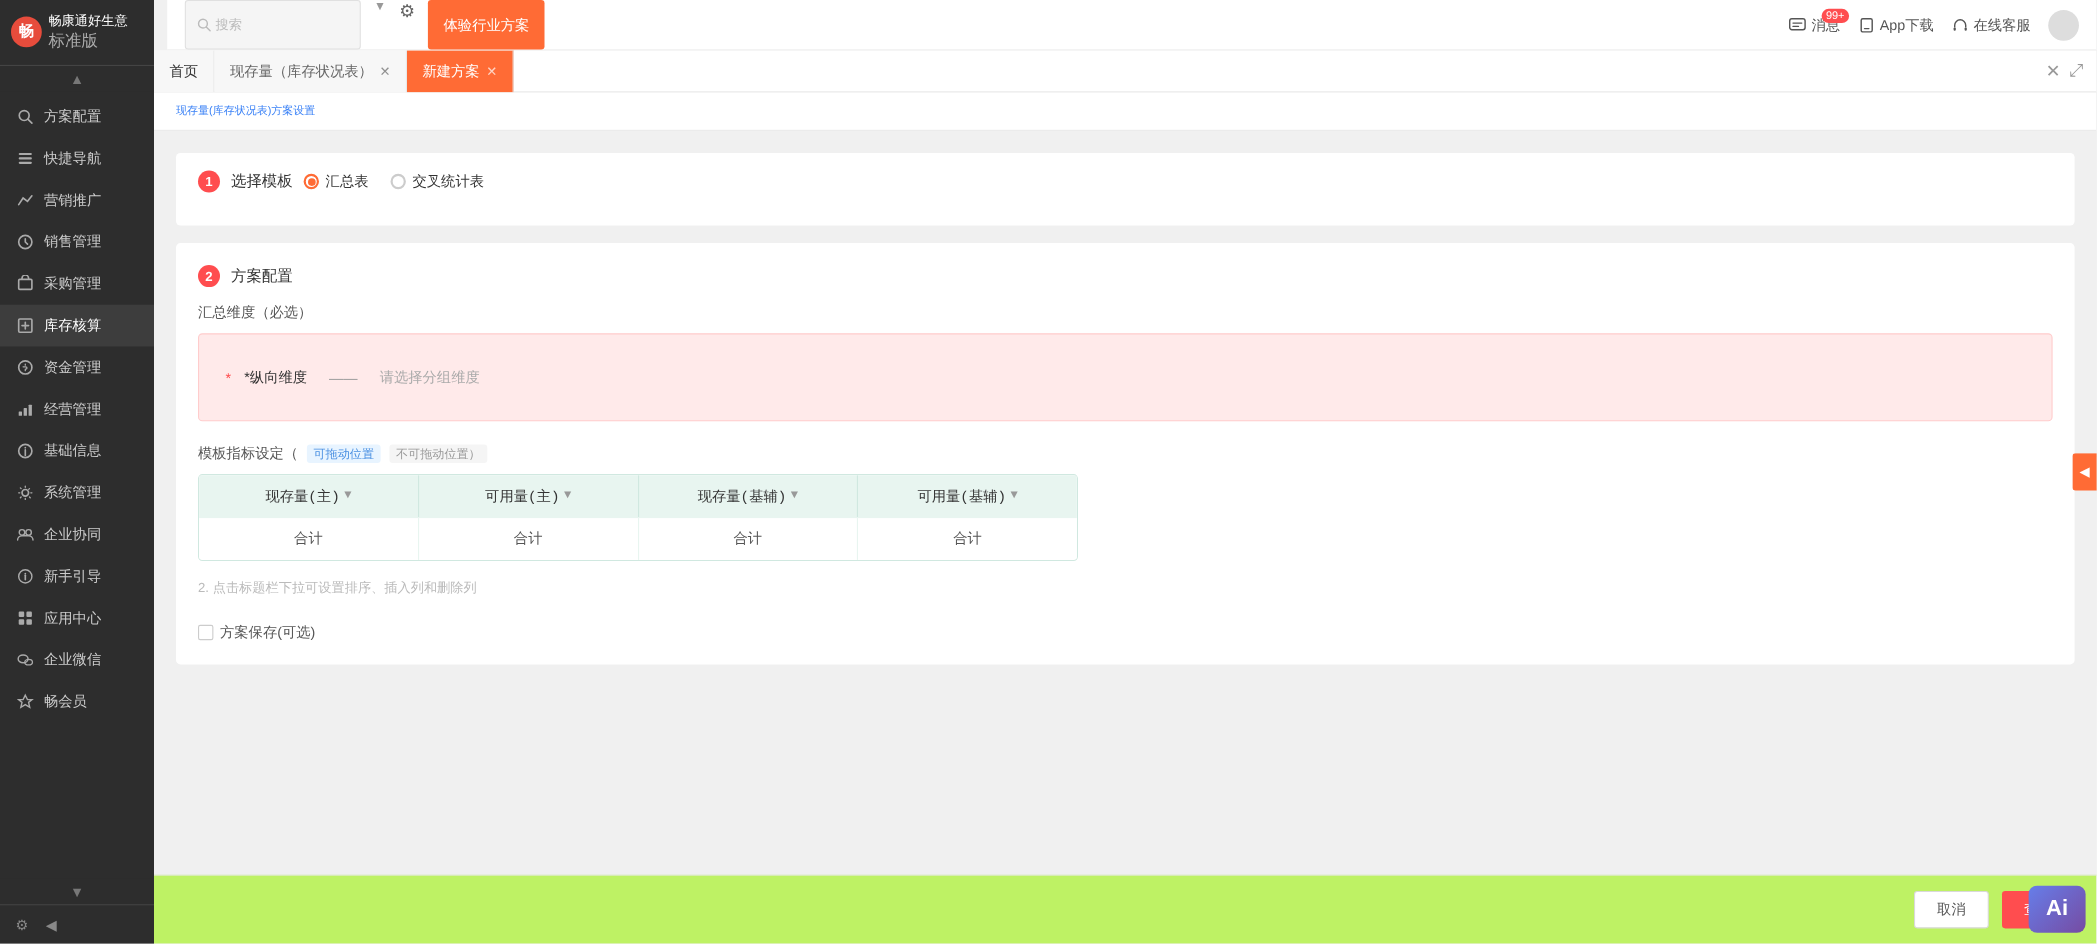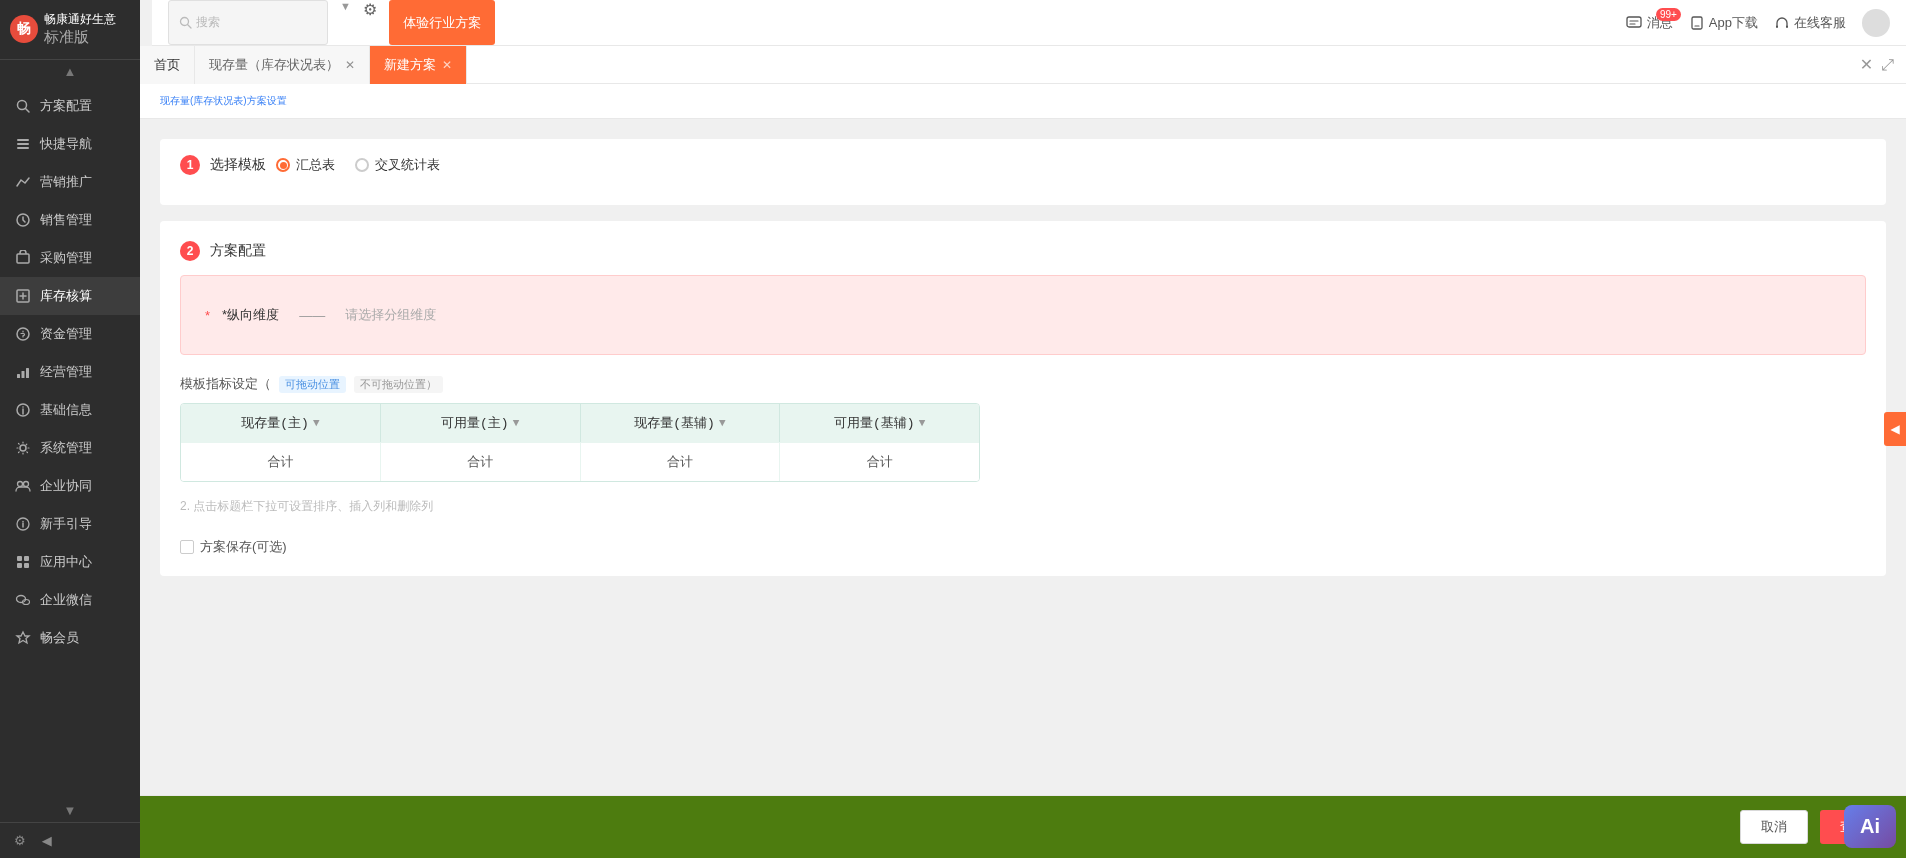--- a/index.html
+++ b/index.html
@@ -98,21 +98,21 @@
     
     .tips-area { margin-top: 14px; }
     .tip-item { font-size: 12px; color: #bbb; line-height: 1.8; }
 
     
     .save-option { display: flex; align-items: center; gap: 6px; margin-top: 20px; }
     .checkbox { width: 14px; height: 14px; border: 1px solid #ccc; border-radius: 2px; cursor: pointer; }
     .save-label { font-size: 13px; color: #555; }
 
     
-    .bottom-bar { background: #4d7c0f; border-top: 1px solid #e8e8e8; padding: 14px 20px; display: flex; justify-content: flex-end; gap: 12px; }
+    .bottom-bar { background: #bef264; border-top: 1px solid #e8e8e8; padding: 14px 20px; display: flex; justify-content: flex-end; gap: 12px; }
     .btn-cancel { background: #fff; border: 1px solid #d9d9d9; border-radius: 3px; padding: 7px 20px; font-size: 13px; color: #555; cursor: pointer; }
     .btn-query { background: #ff4d4f; border: none; border-radius: 3px; padding: 7px 20px; font-size: 13px; color: white; cursor: pointer; }
 
     
     .right-edge { position: fixed; right: 0; top: 50%; transform: translateY(-50%); background: #ff6b35; color: white; writing-mode: vertical-rl; padding: 10px 4px; font-size: 12px; border-radius: 3px 0 0 3px; cursor: pointer; }
 
     
     .ai-badge { position: fixed; bottom: 10px; right: 10px; background: linear-gradient(135deg, #667eea 0%, #764ba2 100%); color: white; border-radius: 8px; padding: 10px 16px; font-size: 20px; font-weight: bold; cursor: pointer; }
 
     
@@ -369,20 +369,21 @@
           </div>
         </div>
       </div>
 
       <div class="plan-section">
         <div class="section-step">
           <div class="step-num">2</div>
           <div class="step-title">方案配置</div>
         </div>
 
+        <div class="field-label">汇总维度（必选）</div>
 
         <div class="pink-area">
           <span class="required-star">*</span>
           <span class="dimension-label">*纵向维度</span>
           <span class="dimension-dash">——</span>
           <span class="dimension-placeholder">请选择分组维度</span>
         </div>
 
         <div class="indicator-label">
           <span>模板指标设定（</span>

